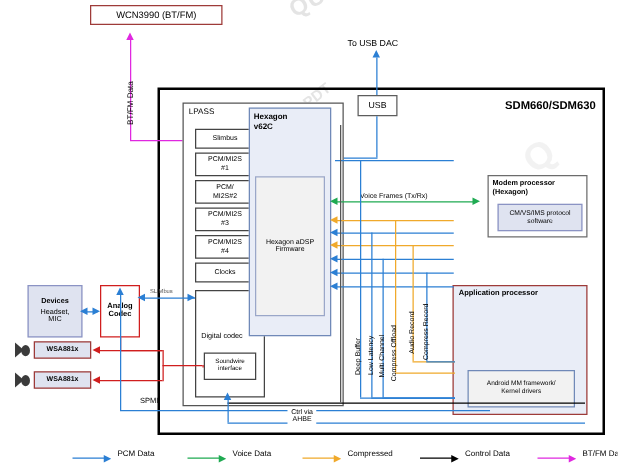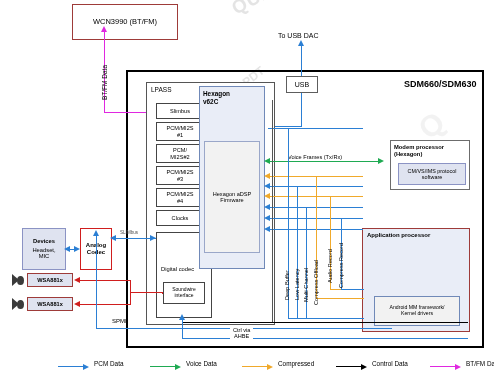--- a/index.html
+++ b/index.html
@@ -61,21 +61,21 @@
   <div class="wm" style="left:228px;top:0px;font-size:19px;letter-spacing:1px;transform:rotate(-28deg);transform-origin:0 0;">QUALCOMM</div>
   <div class="wm" style="left:176px;top:128px;font-size:12px;transform:rotate(-38deg);transform-origin:0 0;">2018-18.15.21 PDT</div>
   <div class="wm" style="left:166px;top:200px;font-size:12px;transform:rotate(-62deg);transform-origin:0 0;">zhan@qisda.com</div>
   <div class="wm" style="left:18px;top:248px;font-size:34px;transform:rotate(-42deg);transform-origin:0 0;opacity:.28;">C</div>
   <div class="wm" style="left:412px;top:120px;font-size:30px;transform:rotate(-40deg);transform-origin:0 0;opacity:.25;">Q</div>
 
   <div class="abs" style="left:126px;top:70px;width:358px;height:278px;border:2px solid #000;background:transparent;"></div>
   <div class="lbl" style="left:404px;top:79px;font-size:9px;font-weight:bold;"></div>
   <div class="lbl" style="left:404px;top:79px;font-size:9px;font-weight:bold;">SDM660/SDM630</div>
 
-  <div class="box box-red" style="left:72px;top:4px;width:106px;height:36px;font-size:7.5px;">
+  <div class="box box-red" style="left:72px;top:4px;width:106px;height:16px;font-size:7.5px;">
     <span>WCN3990 (BT/FM)</span>
   </div>
 
   <div class="ln v2" style="left:104px;top:32px;height:80px;border-color:#e028e0;"></div>
   <div class="ln h2" style="left:104px;top:112px;width:50px;border-color:#e028e0;"></div>
   <div class="ar ar-u" style="left:101px;top:26px;border-bottom-color:#e028e0;"></div>
   <div class="ar ar-r" style="left:150px;top:108.5px;border-left-color:#e028e0;"></div>
   <div class="vlbl" style="left:101px;top:100px;font-size:6.5px;transform:rotate(-90deg);">BT/FM Data</div>
 
   <div class="lbl" style="left:278px;top:32px;font-size:7px;">To USB DAC</div>

